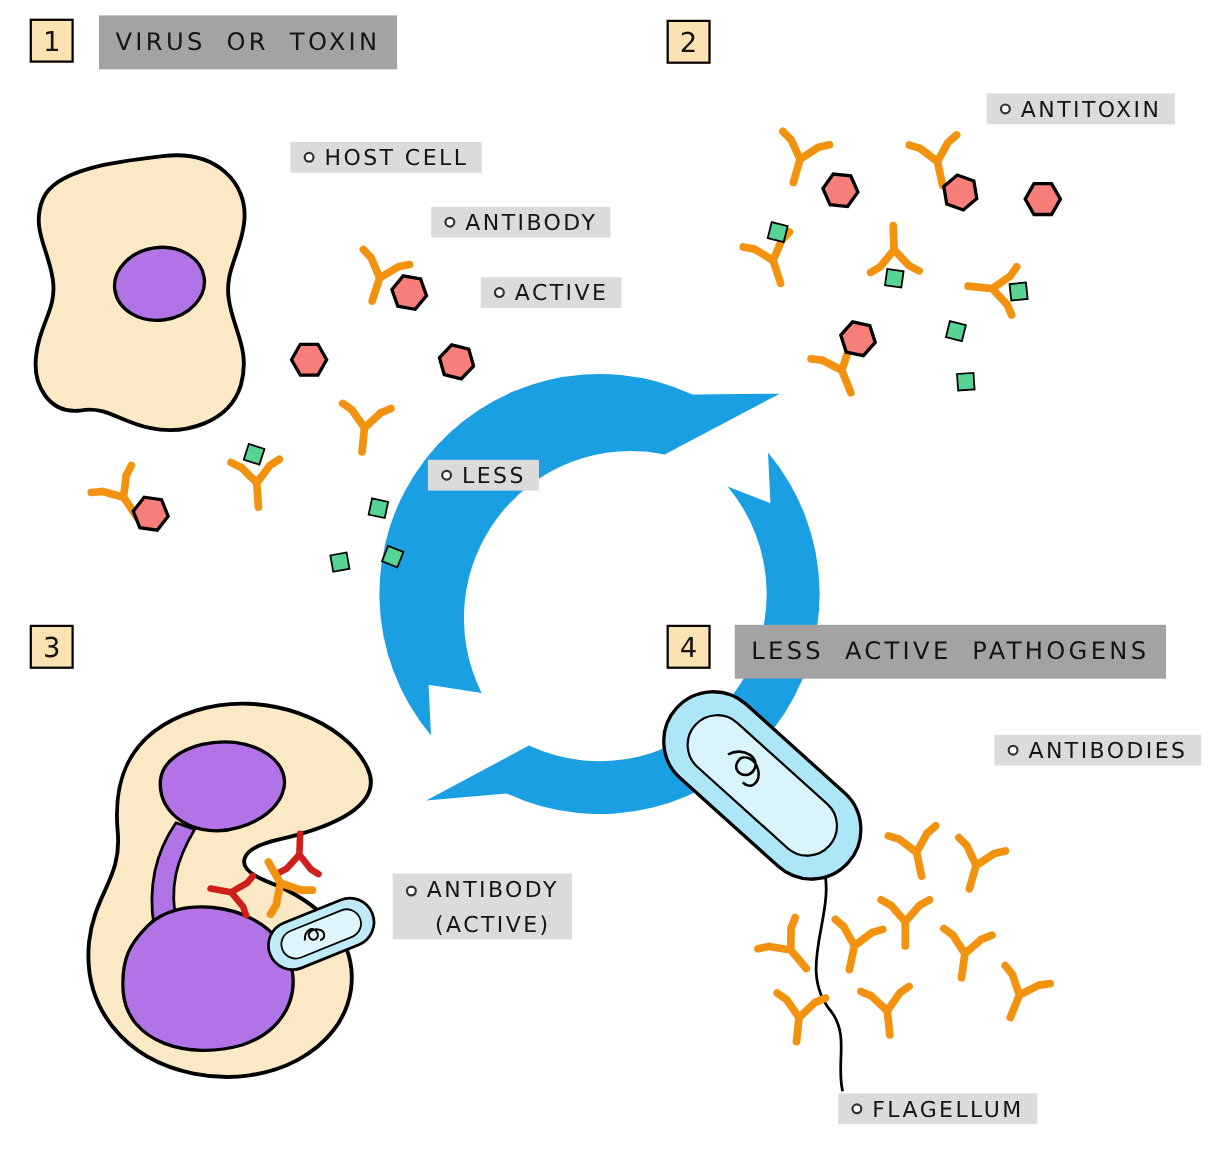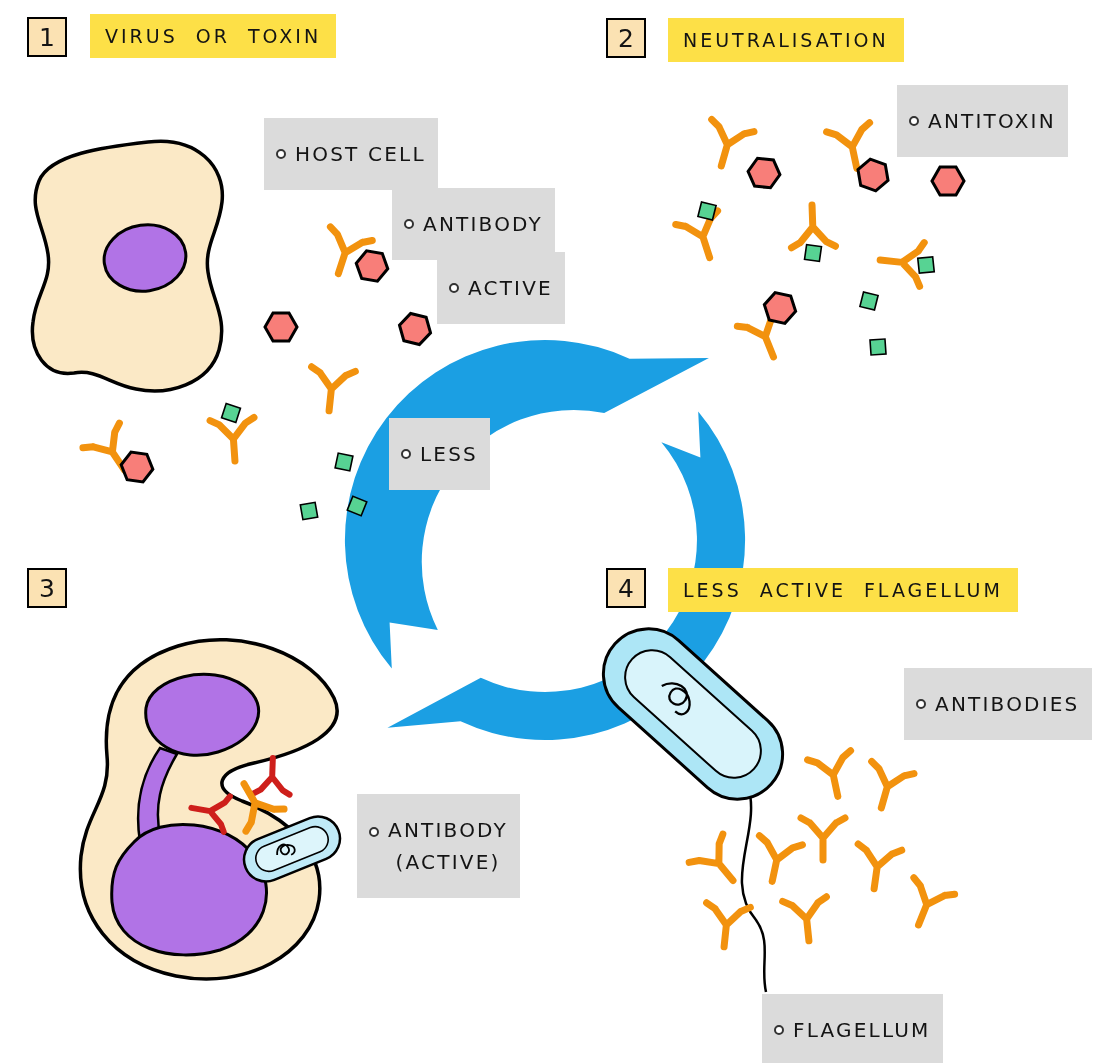--- a/index.html
+++ b/index.html
@@ -6,26 +6,26 @@
   .canvas{
     position:relative;width:1100px;height:1063px;background:#ffffff;overflow:hidden;
     font-family:"DejaVu Sans","Liberation Sans",sans-serif;color:#141414;
   }
   svg.scene{position:absolute;left:0;top:0;}
   .panel-num{
     position:absolute;width:40px;height:40px;background:#FBE2B3;border:2px solid #000;
     display:flex;align-items:center;justify-content:center;font-size:25px;box-sizing:border-box;
   }
   .panel-title{
-    position:absolute;background:#fde047;padding:7px 15px;font-size:19px;
+    position:absolute;background:#a3a3a3;padding:7px 15px;font-size:22px;
     letter-spacing:3px;word-spacing:9px;white-space:nowrap;line-height:1.6;
   }
   .tag{
     position:absolute;background:#DBDBDB;display:flex;align-items:center;gap:9px;
-    padding:24px 12px;font-size:20px;letter-spacing:2.2px;white-space:nowrap;
+    padding:2px 12px;font-size:20px;letter-spacing:2.2px;white-space:nowrap;
   }
   .tag .hole{
     width:6px;height:6px;border-radius:50%;background:#fff;border:2px solid #333;flex:0 0 auto;
   }
   .tag.two-line{align-items:flex-start;}
   .tag.two-line .hole{margin-top:9px;}
   .tag .lines{display:flex;flex-direction:column;gap:8px;align-items:center;}
 </style>
 </head>
 <body>
@@ -121,28 +121,27 @@
       <use href="#ab" transform="translate(727,919) rotate(6)"></use>
     </g>
   </svg>
 
   <div class="panel-num" style="left:27px;top:17px">1</div>
   <div class="panel-title" style="left:90px;top:14px">
     <div>VIRUS OR TOXIN</div>
   </div>
 
   <div class="panel-num" style="left:606px;top:18px">2</div>
-  <div class="panel-title" style="left:668px;top:18px">NEUTRALISATION</div>
 
   <div class="panel-num" style="left:27px;top:568px">3</div>
 
   <div class="panel-num" style="left:606px;top:568px">4</div>
-  <div class="panel-title" style="left:668px;top:568px">LESS ACTIVE FLAGELLUM</div>
+  <div class="panel-title" style="left:668px;top:568px">LESS ACTIVE PATHOGENS</div>
 
-  <div class="tag" style="left:264px;top:118px">
+  <div class="tag" style="left:264px;top:129px">
     <span class="hole"></span>
     <span>HOST CELL</span>
   </div>
 
   <div class="tag" style="left:392px;top:188px">
     <span class="hole"></span>
     <span>ANTIBODY</span>
   </div>
 
   <div class="tag" style="left:437px;top:252px">

